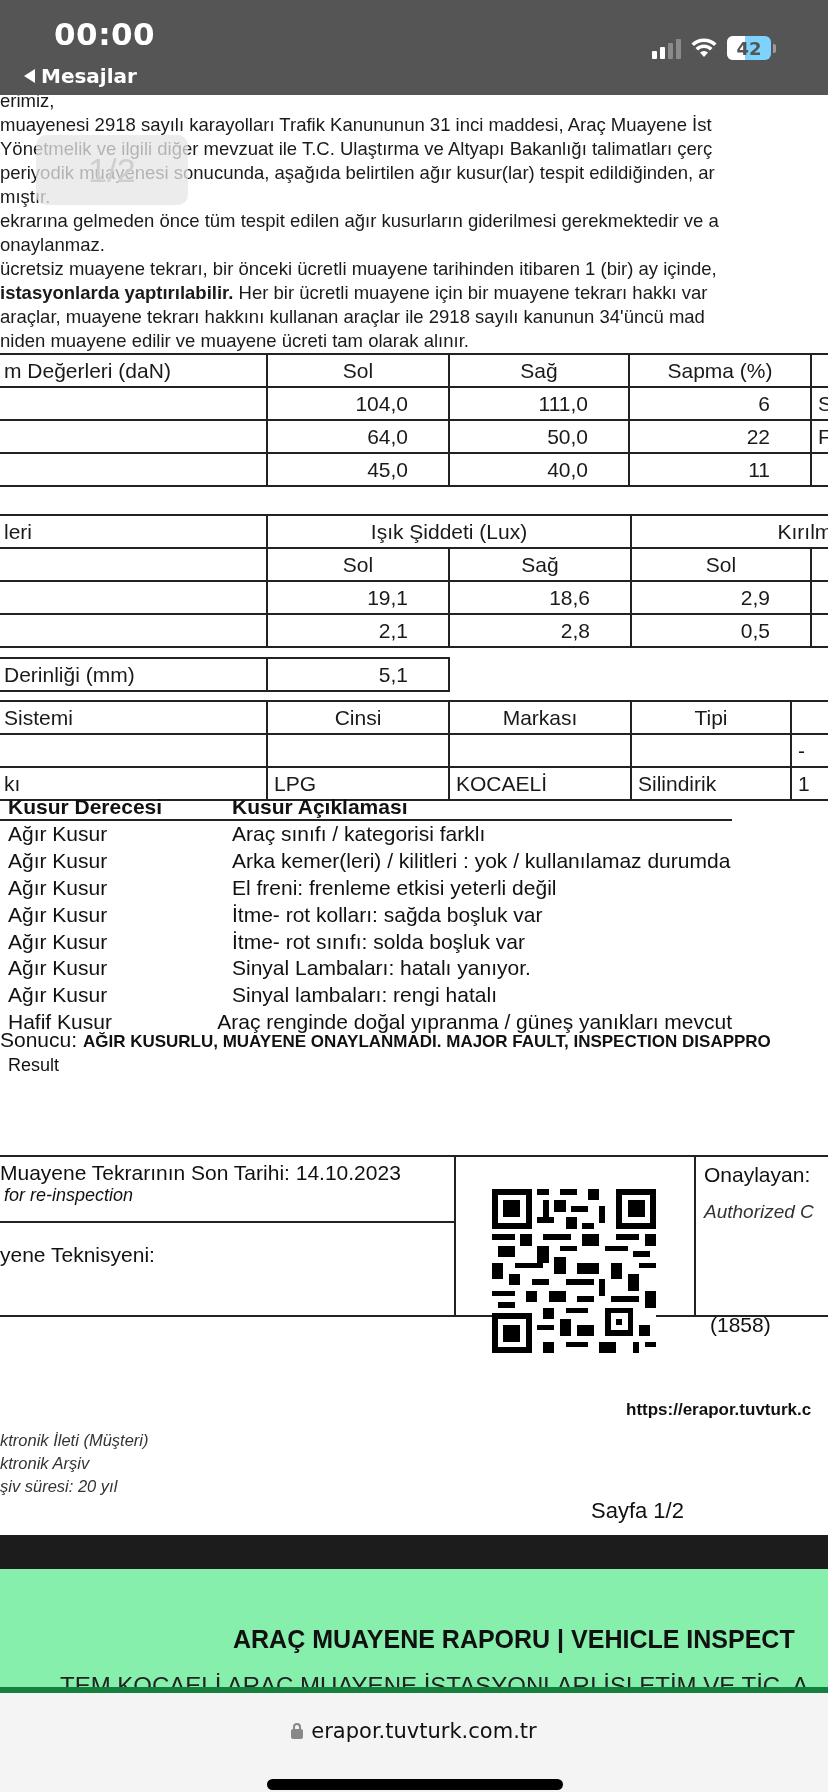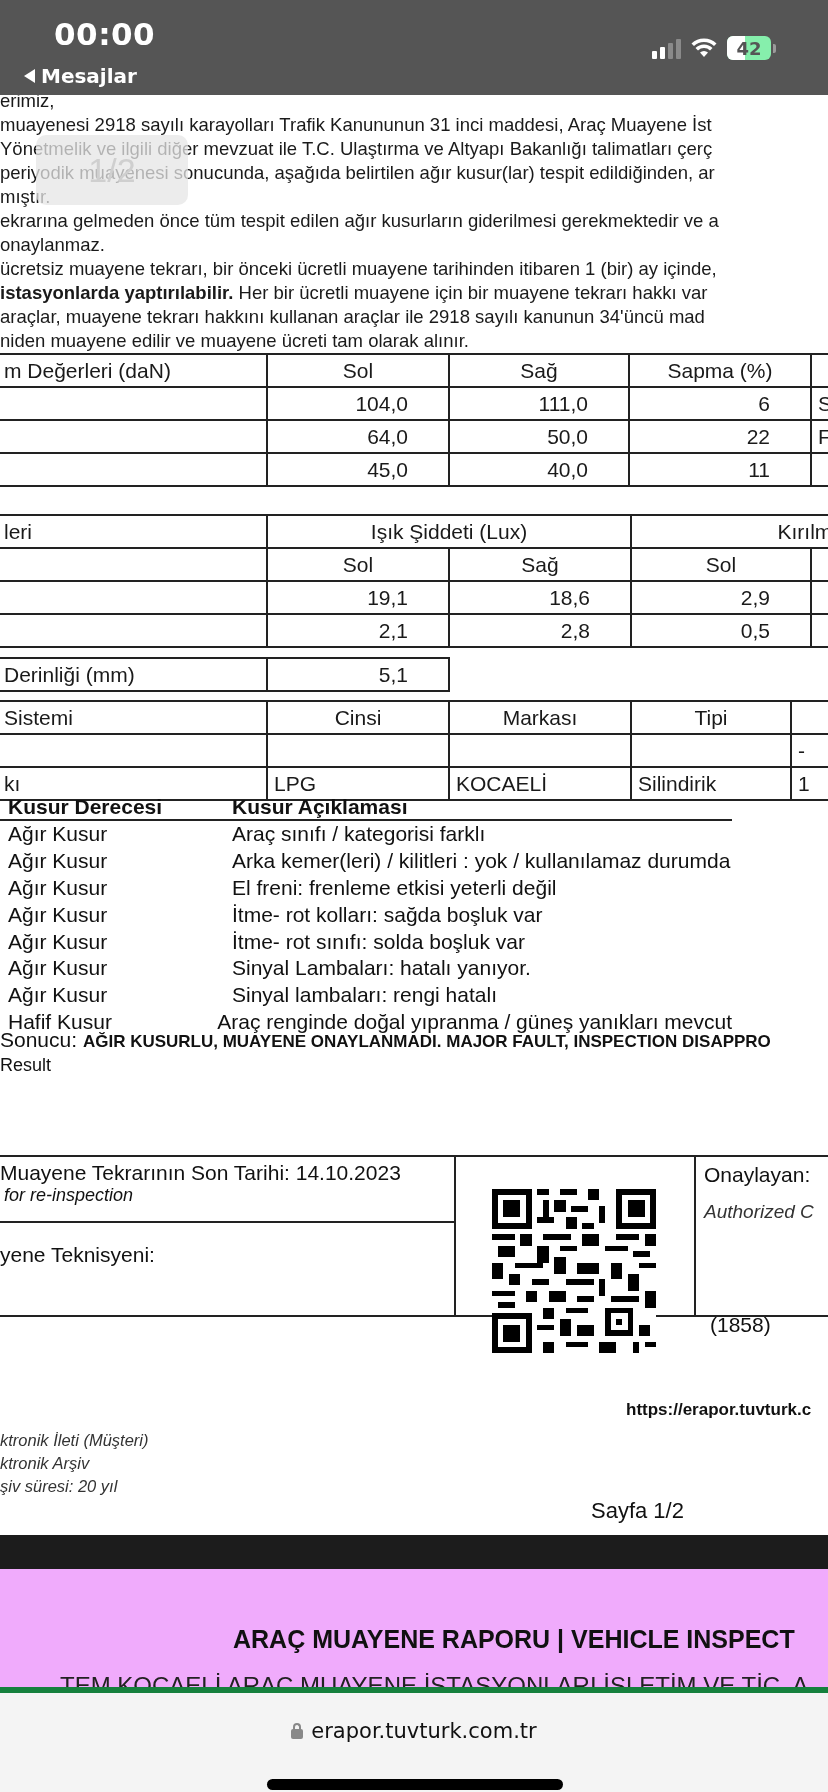--- a/index.html
+++ b/index.html
@@ -8,21 +8,21 @@
 
   
   .statusbar { position: absolute; left: 0; top: 0; width: 828px; height: 95px; background: #555555; color: #fff; z-index: 5; }
   .time { position: absolute; left: 54px; top: 16px; font-family: "DejaVu Sans", sans-serif; font-weight: bold; font-size: 31px; letter-spacing: 0.5px; }
   .back { position: absolute; left: 24px; top: 64px; font-family: "DejaVu Sans", sans-serif; font-size: 20px; font-weight: bold; display: flex; align-items: center; gap: 6px; }
   .back-arrow { width: 0; height: 0; border-top: 7px solid transparent; border-bottom: 7px solid transparent; border-right: 11px solid #fff; }
   .sys-icons { position: absolute; left: 652px; top: 36px; display: flex; align-items: center; gap: 10px; }
   .signal { display: flex; align-items: flex-end; gap: 3px; height: 22px; }
   .signal span { width: 5px; background: #fff; border-radius: 1px; }
   .signal span.dim { background: #8a8a8a; }
-  .battery { position: relative; width: 44px; height: 24px; border-radius: 6px; background: #86efac; overflow: hidden; display: flex; align-items: center; justify-content: center; }
+  .battery { position: relative; width: 44px; height: 24px; border-radius: 6px; background: #7dd3fc; overflow: hidden; display: flex; align-items: center; justify-content: center; }
   .battery .fill { position: absolute; left: 0; top: 0; bottom: 0; width: 42%; background: #fff; }
   .battery .num { position: relative; font-family: "DejaVu Sans", sans-serif; font-weight: bold; font-size: 18px; color: #555; }
   .battery-tip { width: 3px; height: 9px; background: #9b9b9b; border-radius: 0 2px 2px 0; margin-left: -8px; }
 
   
   .doc { position: absolute; left: 0; top: 95px; width: 828px; height: 1440px; background: #fff; overflow: hidden; }
   .para { position: absolute; left: 0; font-size: 18.5px; line-height: 24px; white-space: nowrap; color: #1a1a1a; }
   .para b { font-weight: bold; }
 
   .page-badge { position: absolute; left: 36px; top: 40px; width: 152px; height: 70px; background: rgba(230,230,230,0.75); border-radius: 10px; font-size: 34px; color: #cfcfcf; display: flex; align-items: center; justify-content: center; z-index: 2; }
@@ -33,33 +33,33 @@
   .r { text-align: right; padding-right: 40px !important; }
 
   .faults { position: absolute; left: 0; top: 700px; width: 732px; font-size: 21px; }
   .fault-head { display: flex; border-bottom: 2px solid #222; height: 26px; font-weight: bold; }
   .fault-row { display: flex; height: 26.8px; align-items: center; }
   .f-col1 { width: 232px; padding-left: 8px; }
   .f-col2 { flex: 1; white-space: nowrap; }
 
   .result-line { position: absolute; left: 0; top: 1025px; font-size: 21px; white-space: nowrap; }
   .result-line .strong { font-weight: bold; font-size: 17px; }
-  .result-sub { position: absolute; left: 0; top: 1056px; font-size: 18px; }
+  .result-sub { position: absolute; left: 8px; top: 1056px; font-size: 18px; }
 
   .sig-box { position: absolute; left: -4px; top: 1154px; width: 840px; height: 240px; border-top: 2px solid #222; border-bottom: 2px solid #222; }
   .sig-left { position: absolute; left: 0; top: 0; width: 460px; height: 100%; border-right: 2px solid #222; }
   .sig-left .top { height: 62px; border-bottom: 2px solid #222; padding-left: 4px; }
   .sig-qr { position: absolute; left: 460px; top: 0; width: 240px; height: 100%; border-right: 2px solid #222; }
   .qr { position: absolute; left: 36px; top: 28px; width: 164px; height: 172px; }
   .sig-right { position: absolute; left: 700px; top: 0; right: 0; height: 100%; padding-left: 8px; }
 
   .ital { font-style: italic; }
 
   .black-band { position: absolute; left: 0; top: 1535px; width: 828px; height: 34px; background: #1c1c1c; }
-  .page2 { position: absolute; left: 0; top: 1569px; width: 828px; height: 120px; background: #f0abfc; overflow: hidden; }
+  .page2 { position: absolute; left: 0; top: 1569px; width: 828px; height: 120px; background: #86efac; overflow: hidden; }
   .page2-title { position: absolute; left: 233px; top: 56px; font-weight: bold; font-size: 25px; white-space: nowrap; }
   .page2-sub { position: absolute; left: 60px; top: 103px; font-size: 24px; white-space: nowrap; color: #222; }
 
   .urlbar { position: absolute; left: 0; top: 1687px; width: 828px; height: 105px; background: #f4f4f4; border-top: 6px solid #15803d; }
   .url { position: absolute; left: 0; width: 828px; top: 26px; display: flex; justify-content: center; align-items: center; gap: 8px; font-family: "DejaVu Sans", sans-serif; font-size: 21px; color: #111; }
   .lock { position: relative; width: 12px; height: 16px; }
   .lock .shackle { position: absolute; left: 2px; top: 0; width: 8px; height: 8px; border: 2px solid #888; border-bottom: none; border-radius: 4px 4px 0 0; }
   .lock .body { position: absolute; left: 0; top: 6px; width: 12px; height: 10px; background: #888; border-radius: 2px; }
   .home-indicator { position: absolute; left: 267px; top: 86px; width: 296px; height: 11px; background: #000; border-radius: 6px; }
 </style>

